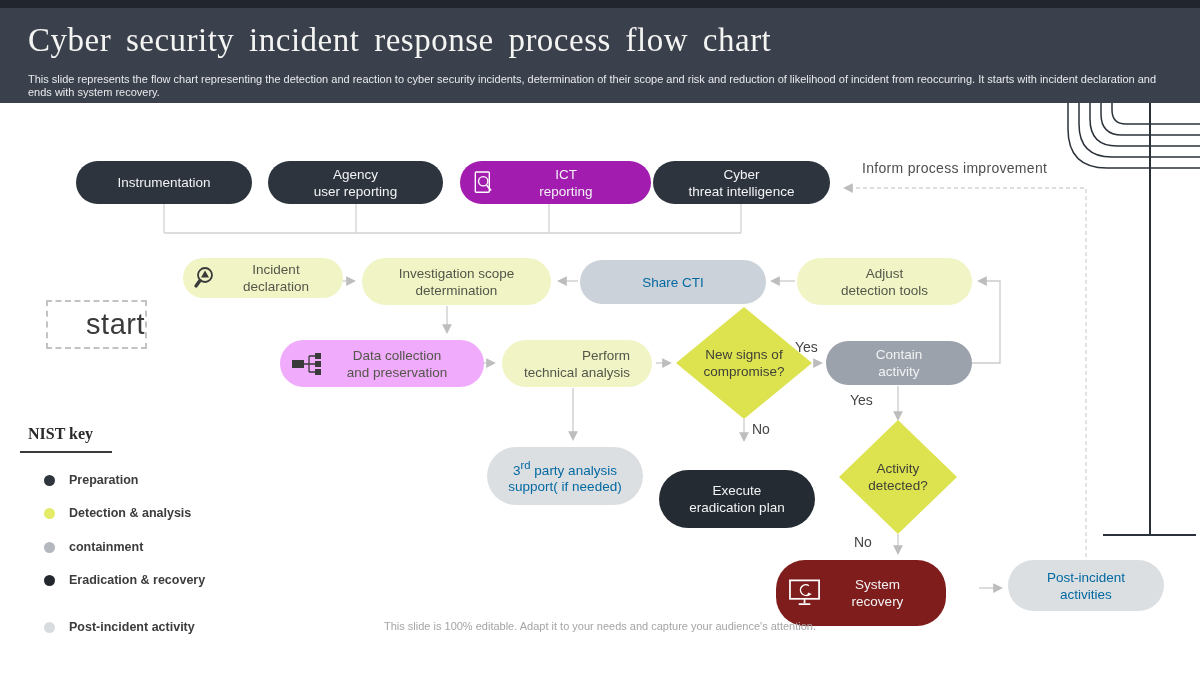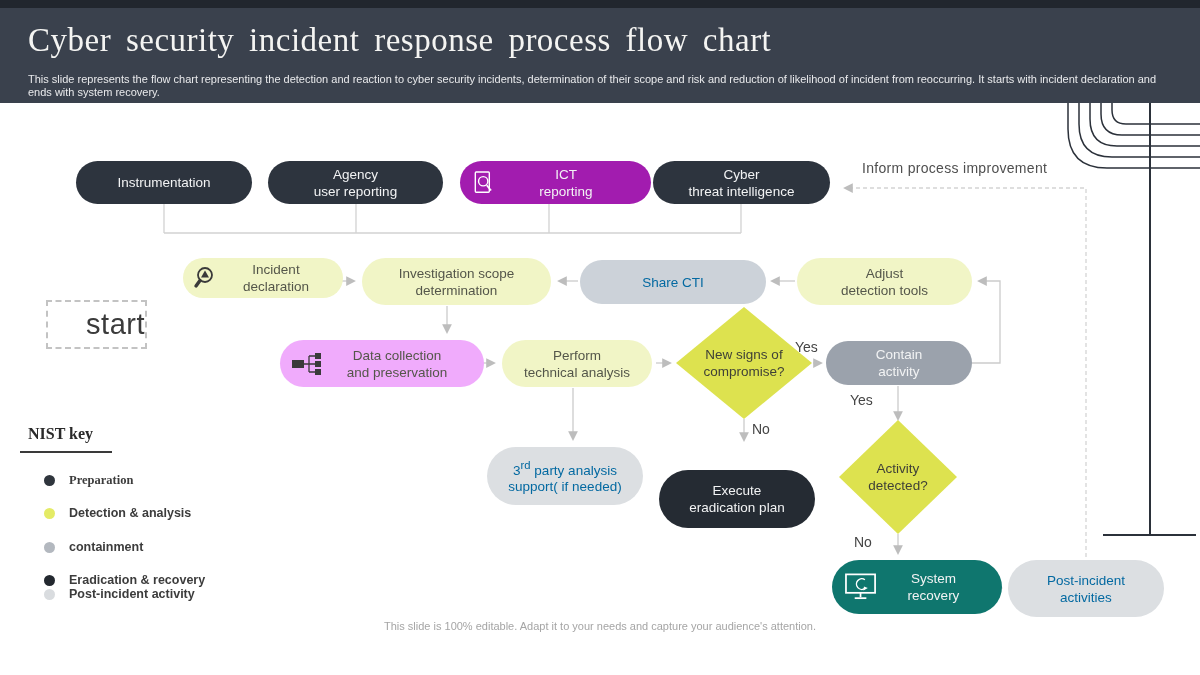--- a/index.html
+++ b/index.html
@@ -157,21 +157,21 @@
         <rect x="0" y="8" width="12" height="8" fill="#3a3a3a"></rect>
         <rect x="23" y="1" width="6" height="6" fill="#3a3a3a"></rect>
         <rect x="23" y="9" width="6" height="6" fill="#3a3a3a"></rect>
         <rect x="23" y="17" width="6" height="6" fill="#3a3a3a"></rect>
         <path d="M12 12 H17 M17 4 H23 M17 12 H23 M17 20 H23 M17 4 V20" stroke="#3a3a3a" stroke-width="1.3" fill="none"></path>
       </svg>
     </span>
     <span class="lbl" style="margin-right:12px;">Data collection
 and preservation</span>
   </div>
-  <div class="pill pale" style="left: 502px; top: 340px; width: 150px; height: 47px; background: rgb(241, 245, 198);">
+  <div class="pill pale" style="left: 502px; top: 340px; width: 150px; height: 47px; background: rgb(241, 245, 198); text-align: right;">
     <span class="lbl">Perform
 technical analysis</span>
   </div>
   <div class="diamond" style="left: 676px; top: 307px; width: 136px; height: 112px; background: rgb(221, 226, 79);">
     <span class="lbl">New signs of
 compromise?</span>
   </div>
   <div class="pill white-on-dark" style="left: 826px; top: 341px; width: 146px; height: 44px; background: rgb(155, 162, 172);">
     <span class="lbl">Contain
 activity</span>
@@ -183,61 +183,61 @@
   </div>
   <div class="pill dark" style="left: 659px; top: 470px; width: 156px; height: 58px; border-radius: 29px; background: rgb(37, 43, 51);">
     <span class="lbl">Execute
 eradication plan</span>
   </div>
   <div class="diamond" style="left: 839px; top: 420px; width: 118px; height: 114px; background: rgb(221, 226, 79);">
     <span class="lbl">Activity
 detected?</span>
   </div>
 
-  <div class="pill dark withicon" style="left: 832px; top: 560px; width: 157px; height: 54px; border-radius: 29px; padding-left: 13px; background: #0f766e;">
+  <div class="pill dark withicon" style="left: 776px; top: 560px; width: 157px; height: 66px; border-radius: 29px; padding-left: 13px; background: #7f1d1d;">
     <span class="iconbox">
       <svg width="33" height="28" viewBox="0 0 34 28">
         <rect x="1" y="1" width="30" height="19" stroke="#fff" fill="none" stroke-width="1.8"></rect>
         <path d="M20.5 6.5 A5.5 5.5 0 1 0 20.5 15.5" stroke="#fff" fill="none" stroke-width="1.5"></path>
         <path d="M19.5 13.5 l4 1.5 l-4.5 2.5 z" fill="#fff"></path>
         <line x1="16" y1="20" x2="16" y2="24.5" stroke="#fff" stroke-width="1.8"></line>
         <line x1="10" y1="25.5" x2="22" y2="25.5" stroke="#fff" stroke-width="1.8"></line>
       </svg>
     </span>
     <span class="lbl" style="margin-right:13px;">System
 recovery</span>
   </div>
-  <div class="pill gray" style="left: 1008px; top: 560px; width: 156px; height: 57px; border-radius: 29px; background: rgb(220, 223, 226);">
+  <div class="pill gray" style="left: 1008px; top: 560px; width: 156px; height: 51px; border-radius: 29px; background: rgb(220, 223, 226);">
     <span class="lbl">Post-incident
 activities</span>
   </div>
 
   <div class="edge-label" style="left:795px;top:339px;">Yes</div>
   <div class="edge-label" style="left:850px;top:392px;">Yes</div>
   <div class="edge-label" style="left:752px;top:421px;">No</div>
   <div class="edge-label" style="left:854px;top:534px;">No</div>
 
   <div class="legend-title">NIST key</div>
   <div class="legend-underline"></div>
-  <div class="legend-item" style="top:472px;font-family:Liberation Serif, serif;">
+  <div class="legend-item" style="top:472px;">
     <span class="legend-dot" style="background: rgb(47, 53, 61);"></span>
     <span class="legend-label">Preparation</span>
   </div>
   <div class="legend-item" style="top:505px;">
     <span class="legend-dot" style="background: rgb(228, 235, 102);"></span>
     <span class="legend-label">Detection &amp; analysis</span>
   </div>
   <div class="legend-item" style="top:539px;">
     <span class="legend-dot" style="background: rgb(179, 184, 191);"></span>
     <span class="legend-label">containment</span>
   </div>
   <div class="legend-item" style="top:572px;">
     <span class="legend-dot" style="background: rgb(35, 40, 47);"></span>
     <span class="legend-label">Eradication &amp; recovery</span>
   </div>
-  <div class="legend-item" style="top:586px;">
+  <div class="legend-item" style="top:619px;">
     <span class="legend-dot" style="background: rgb(217, 220, 223);"></span>
     <span class="legend-label">Post-incident activity</span>
   </div>
 
   <div class="footer">This slide is 100% editable. Adapt it to your needs and capture your audience's attention.</div>
 
 </div>
 
 </body></html>

